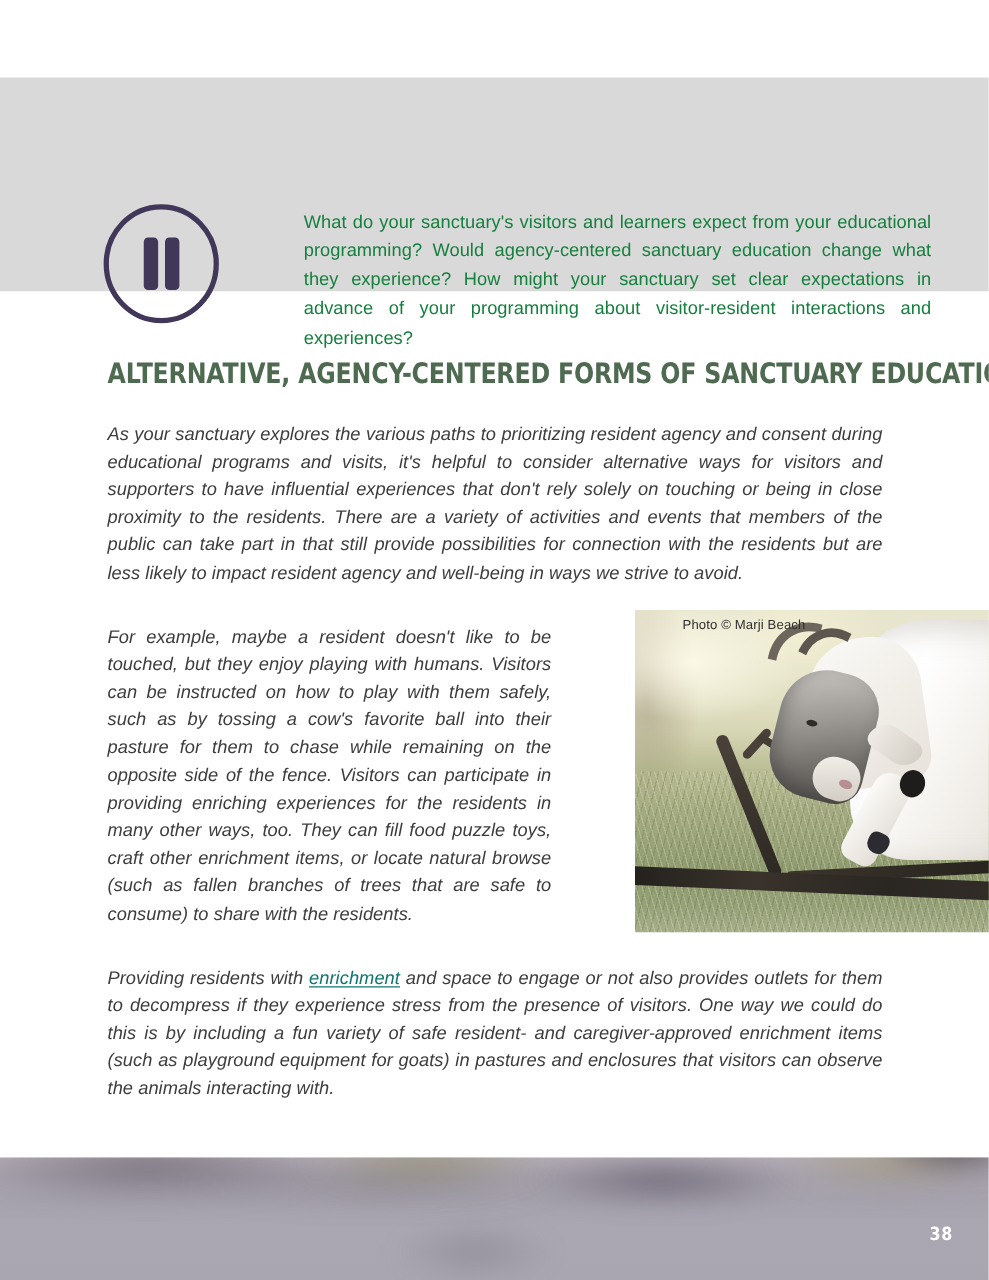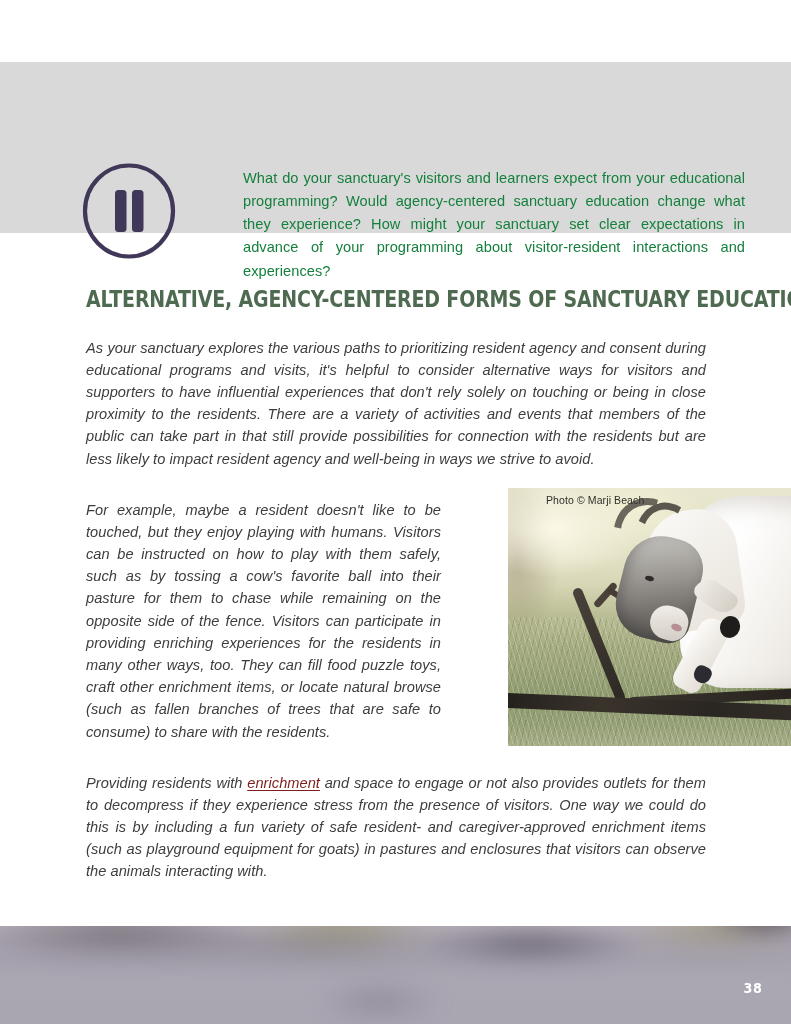--- a/index.html
+++ b/index.html
@@ -97,21 +97,21 @@
     width: 355px;
   }
 
   #para-enrichment {
     left: 86px;
     top: 757px;
     width: 620px;
   }
 
   .inline-link {
-    color: #7f1d1d;
+    color: #0f766e;
     text-decoration: underline;
     text-underline-offset: 2px;
   }
 
   
   .photo-figure {
     position: absolute;
     left: 468px;
     top: 472px;
     width: 323px;

